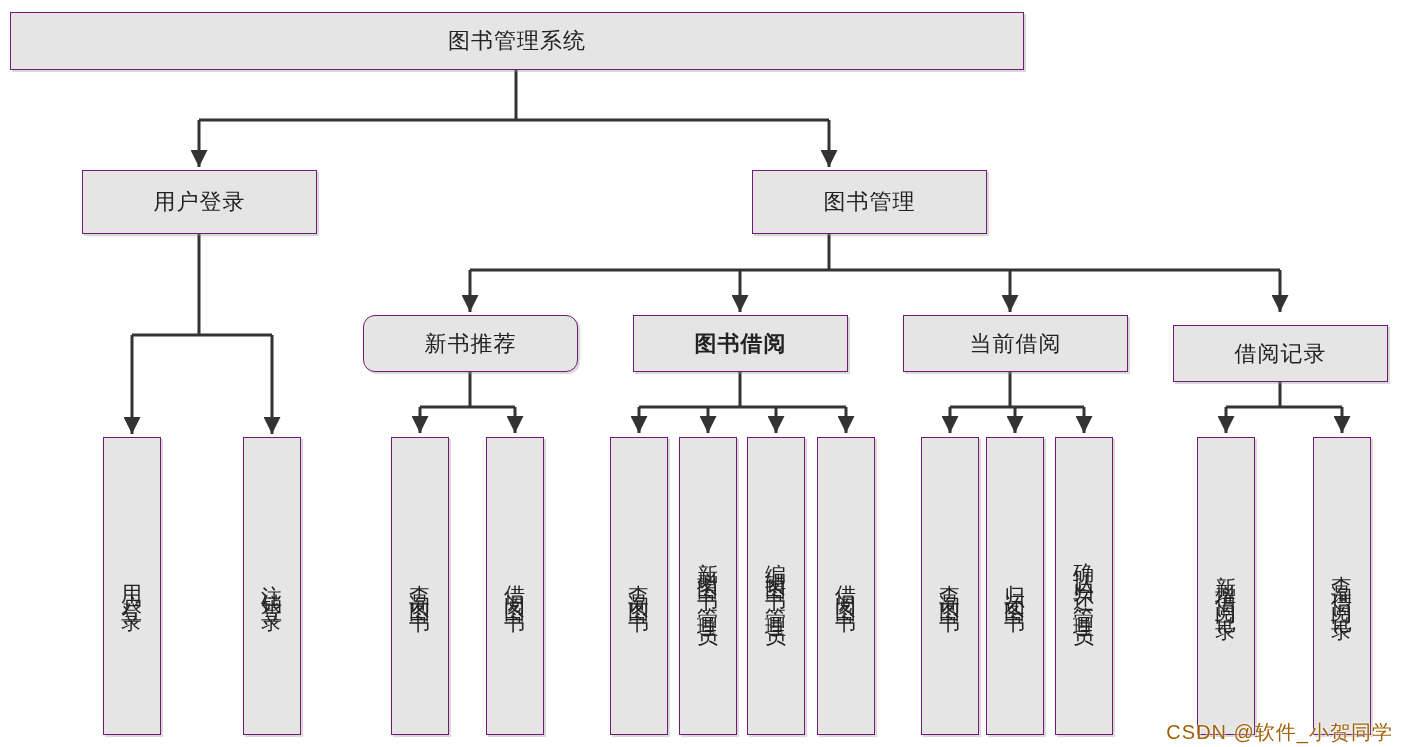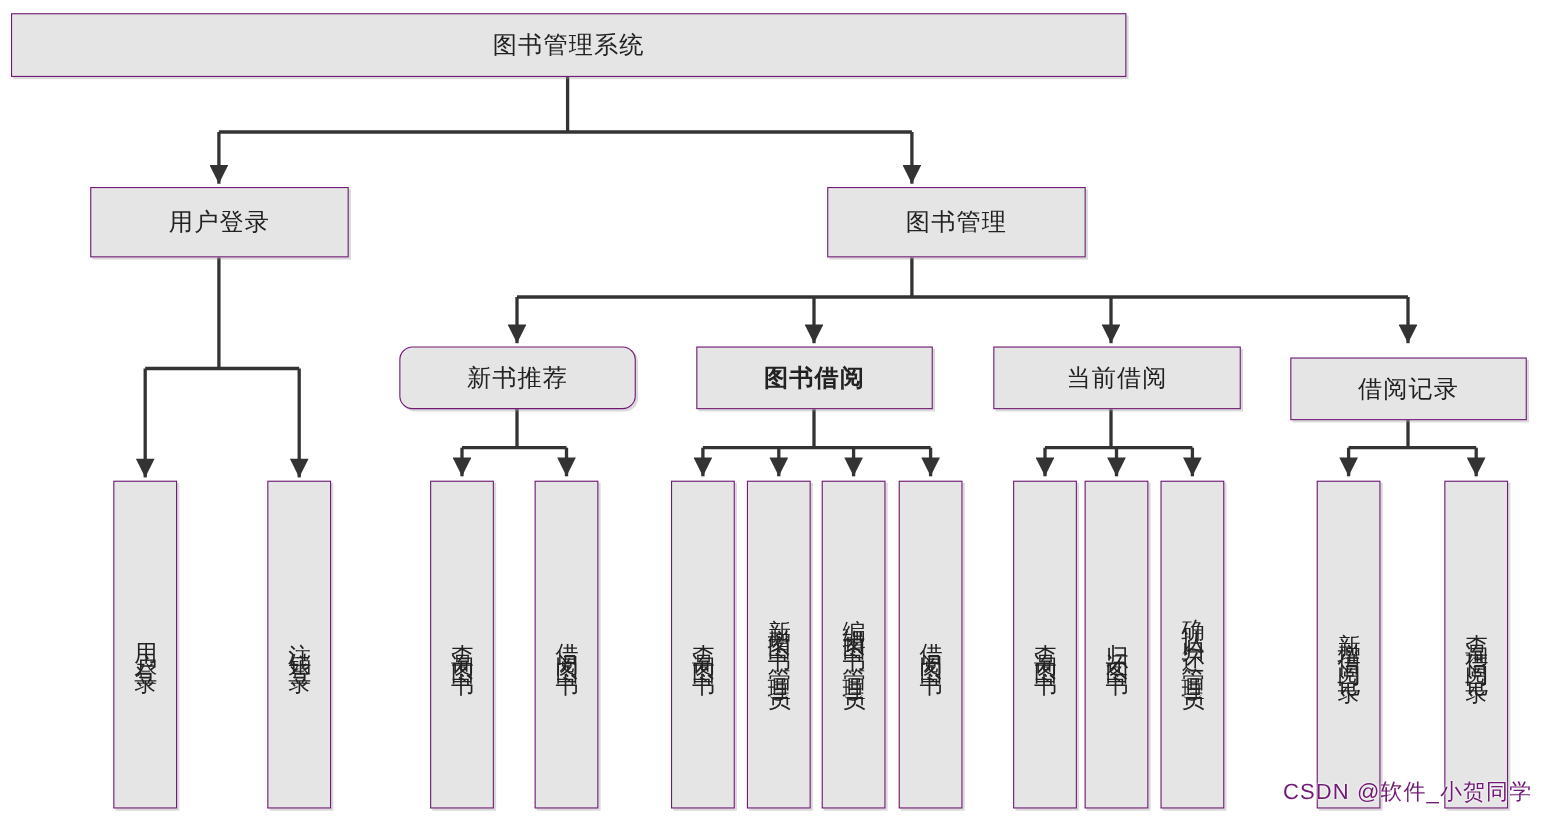--- a/index.html
+++ b/index.html
@@ -27,22 +27,22 @@
   .b-l3a{left:363px;top:315px;width:215px;height:57px;border-radius:12px;}
   .b-l3b{left:633px;top:315px;width:215px;height:57px;font-weight:bold;}
   .b-l3c{left:903px;top:315px;width:225px;height:57px;}
   .b-l3d{left:1173px;top:325px;width:215px;height:57px;}
   .lf0{left:103px;}.lf1{left:243px;}
   .lf2{left:391px;}.lf3{left:486px;}
   .lf4{left:610px;}.lf5{left:679px;}.lf6{left:747px;}.lf7{left:817px;}
   .lf8{left:921px;}.lf9{left:986px;}.lf10{left:1055px;}
   .lf11{left:1197px;}.lf12{left:1313px;}
   .watermark{
-    position:absolute;right:12px;bottom:14px;z-index:6;
-    font-size:20px;color:#701a75;letter-spacing:1px;
+    position:absolute;right:12px;bottom:1px;z-index:6;
+    font-size:20px;color:#a16207;letter-spacing:1px;
     text-shadow:0 0 2px #ffffff,0 0 2px #ffffff;white-space:nowrap;
   }
 </style>
 </head>
 <body>
 
 <div class="stage">
 
   <svg class="connectors" viewBox="0 0 1405 747" xmlns="http://www.w3.org/2000/svg">
     <defs>

